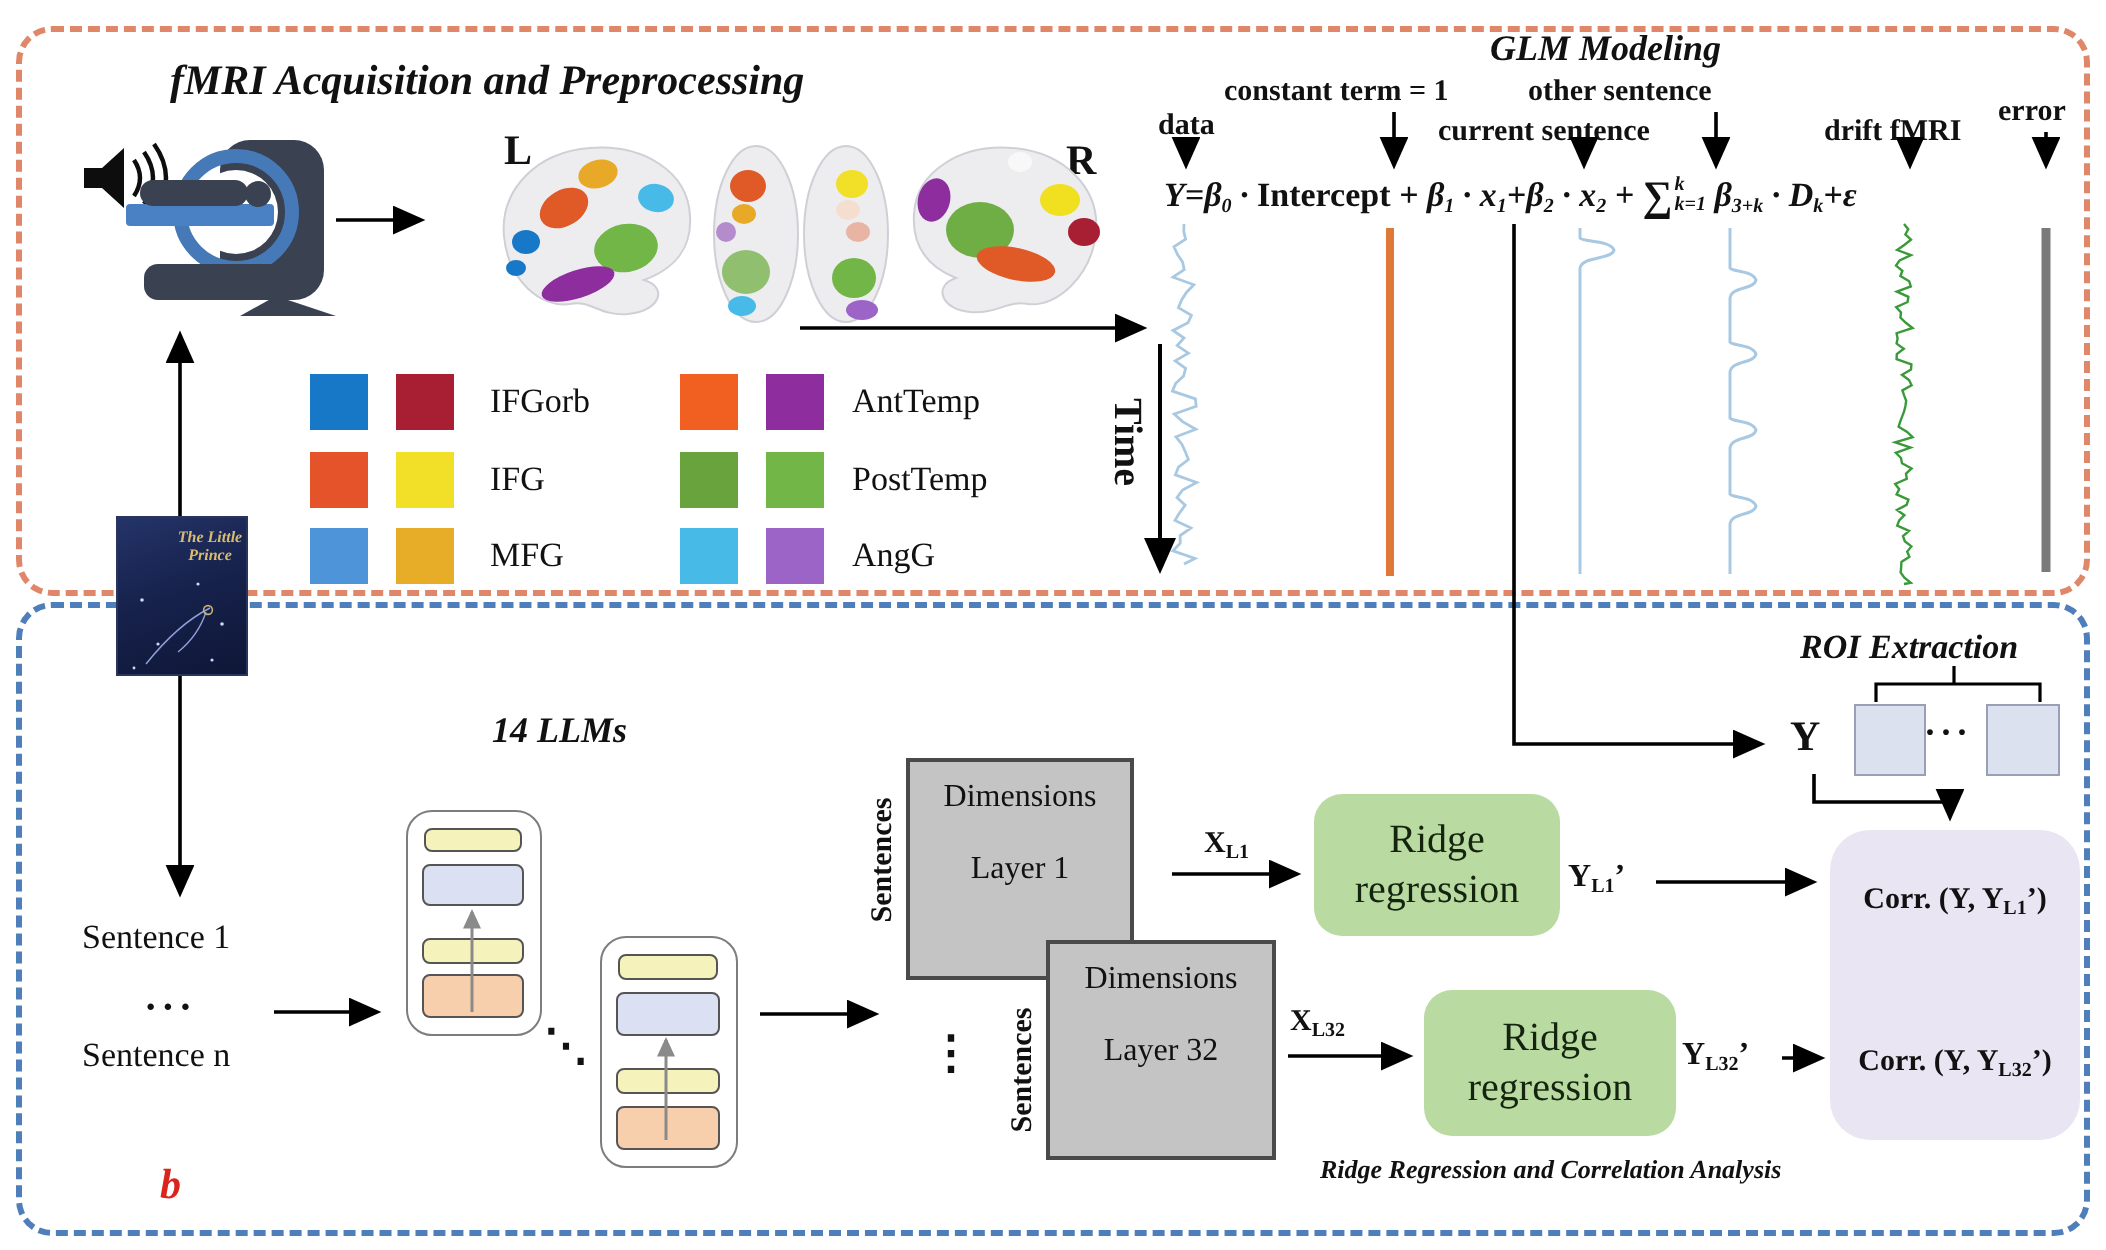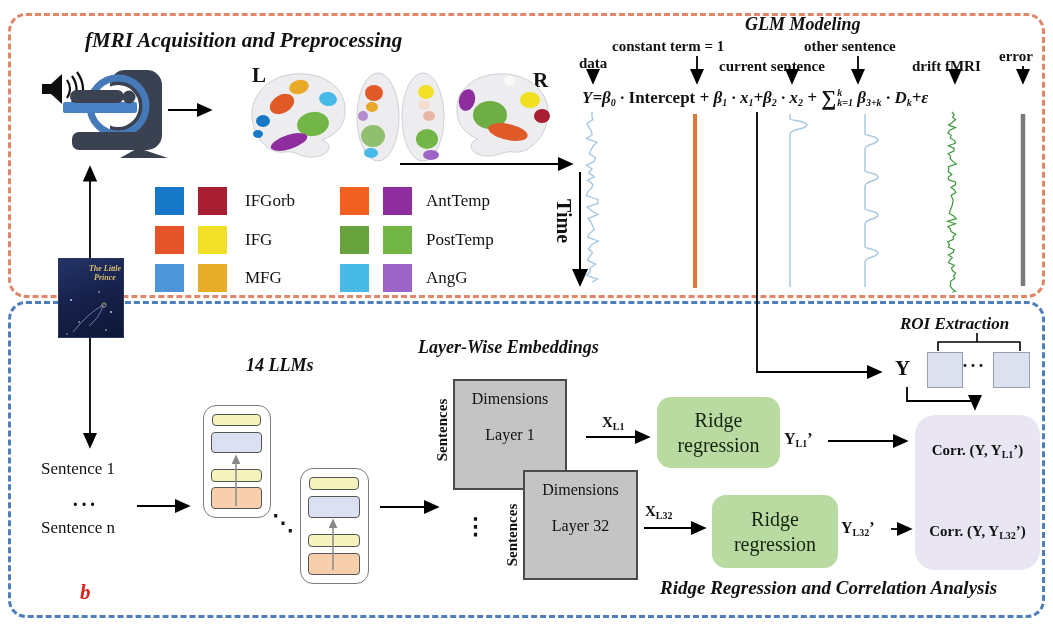--- a/index.html
+++ b/index.html
@@ -55,21 +55,21 @@
   <div class="abs tag" style="left:78px;top:272px;">a</div>
   <div class="abs tag" style="left:80px;top:580px;">b</div>
 
   <div class="abs t-big" style="left:85px;top:28px;">fMRI Acquisition and Preprocessing</div>
   <div class="abs lr" style="left:252px;top:63px;">L</div>
   <div class="abs lr" style="left:533px;top:68px;">R</div>
   <div class="vlabel cw" style="left:563px;top:221px;">Time</div>
 
   <div class="abs t-mid" style="left:745px;top:14px;">GLM Modeling</div>
   <div class="abs ann" style="left:612px;top:38px;">constant term = 1</div>
-  <div class="abs ann" style="left:804px;top:38px;">other sentence</div>
+  <div class="abs ann" style="left:764px;top:38px;">other sentence</div>
   <div class="abs ann" style="left:999px;top:48px;">error</div>
   <div class="abs ann" style="left:579px;top:55px;">data</div>
   <div class="abs ann" style="left:719px;top:58px;">current sentence</div>
   <div class="abs ann" style="left:912px;top:58px;">drift fMRI</div>
 
   <div class="abs eq" style="left:582px;top:86px;">
     <span>Y=β<sub>0</sub> · </span><span class="rom">Intercept</span><span> + β<sub>1</sub> · x<sub>1</sub>+β<sub>2</sub> · x<sub>2</sub> + </span><span class="sumwrap"><span class="sumsym">∑</span><span class="sumlim"><span>k</span><span>k=1</span></span></span><span> β<sub>3+k</sub> · D<sub>k</sub>+ε</span>
   </div>
 
   <div class="sw" style="left: 155px; top: 187px; background: rgb(24, 120, 200);"></div>
@@ -102,21 +102,20 @@
         <circle cx="8" cy="52" r="0.7" fill="#cfd8ff"></circle>
       <path d="M14,50 Q30,30 46,22 M30,44 Q40,36 44,24" stroke="#8fa0d8" stroke-width="0.7" fill="none"></path>
       <circle cx="45" cy="23" r="2.2" fill="none" stroke="#c8b070" stroke-width="0.8"></circle>
     </svg>
   </div>
 
   <div class="abs lbl" style="left:41px;top:459px;">Sentence 1</div>
   <div class="abs dots" style="left:72px;top:493px;">···</div>
   <div class="abs lbl" style="left:41px;top:518px;">Sentence n</div>
   <div class="abs t-mid" style="left:246px;top:355px;">14 LLMs</div>
-  <div class="abs t-mid" style="left:418px;top:337px;">Layer-Wise Embeddings</div>
   <div class="abs" style="left:272px;top:510px;font-size:22px;font-weight:bold;">⋱</div>
   <div class="abs" style="left:464px;top:513px;font-size:23px;font-weight:bold;">⋮</div>
 
   <div class="stack" style="left:203px;top:405px;width:66px;height:111px;">
     <div class="bar y" style="left:8px;top:8px;width:49px;height:12px;"></div>
     <div class="bar l" style="left:7px;top:26px;width:51px;height:21px;"></div>
     <div class="bar y" style="left:7px;top:63px;width:51px;height:13px;"></div>
     <div class="bar o" style="left:7px;top:81px;width:51px;height:22px;"></div>
   </div>
   <div class="stack" style="left:300px;top:468px;width:67px;height:114px;">
@@ -155,21 +154,21 @@
   <div class="abs" style="left:895px;top:356px;font-size:21px;font-weight:bold;">Y</div>
   <div class="roisq" style="left:927px;top:352px;"></div>
   <div class="roisq" style="left:993px;top:352px;width:37px;"></div>
   <div class="abs dots" style="left:962px;top:356px;font-size:18px;">···</div>
 
   <div class="corr">
     <div class="cl" style="top:27px;">Corr. (Y, Y<sub>L1</sub>’)</div>
     <div class="cl" style="top:108px;">Corr. (Y, Y<sub>L32</sub>’)</div>
   </div>
 
-  <div class="abs t-mid" style="left:660px;top:577px;font-size:19px;">Ridge Regression and Correlation Analysis</div>
+  <div class="abs t-mid" style="left:660px;top:577px;font-size:13px;">Ridge Regression and Correlation Analysis</div>
 
   <svg id="overlay" width="1053" height="625" viewBox="0 0 1053 625">
     <defs>
       <marker id="ah" markerWidth="10" markerHeight="9" refX="7.5" refY="4" orient="auto">
         <path d="M0,0 L9,4 L0,8 z" fill="#000"></path>
       </marker>
       <marker id="ahg" markerWidth="8" markerHeight="7" refX="5.5" refY="3" orient="auto">
         <path d="M0,0 L6.5,3 L0,6 z" fill="#8a8a8a"></path>
       </marker>
     </defs>

